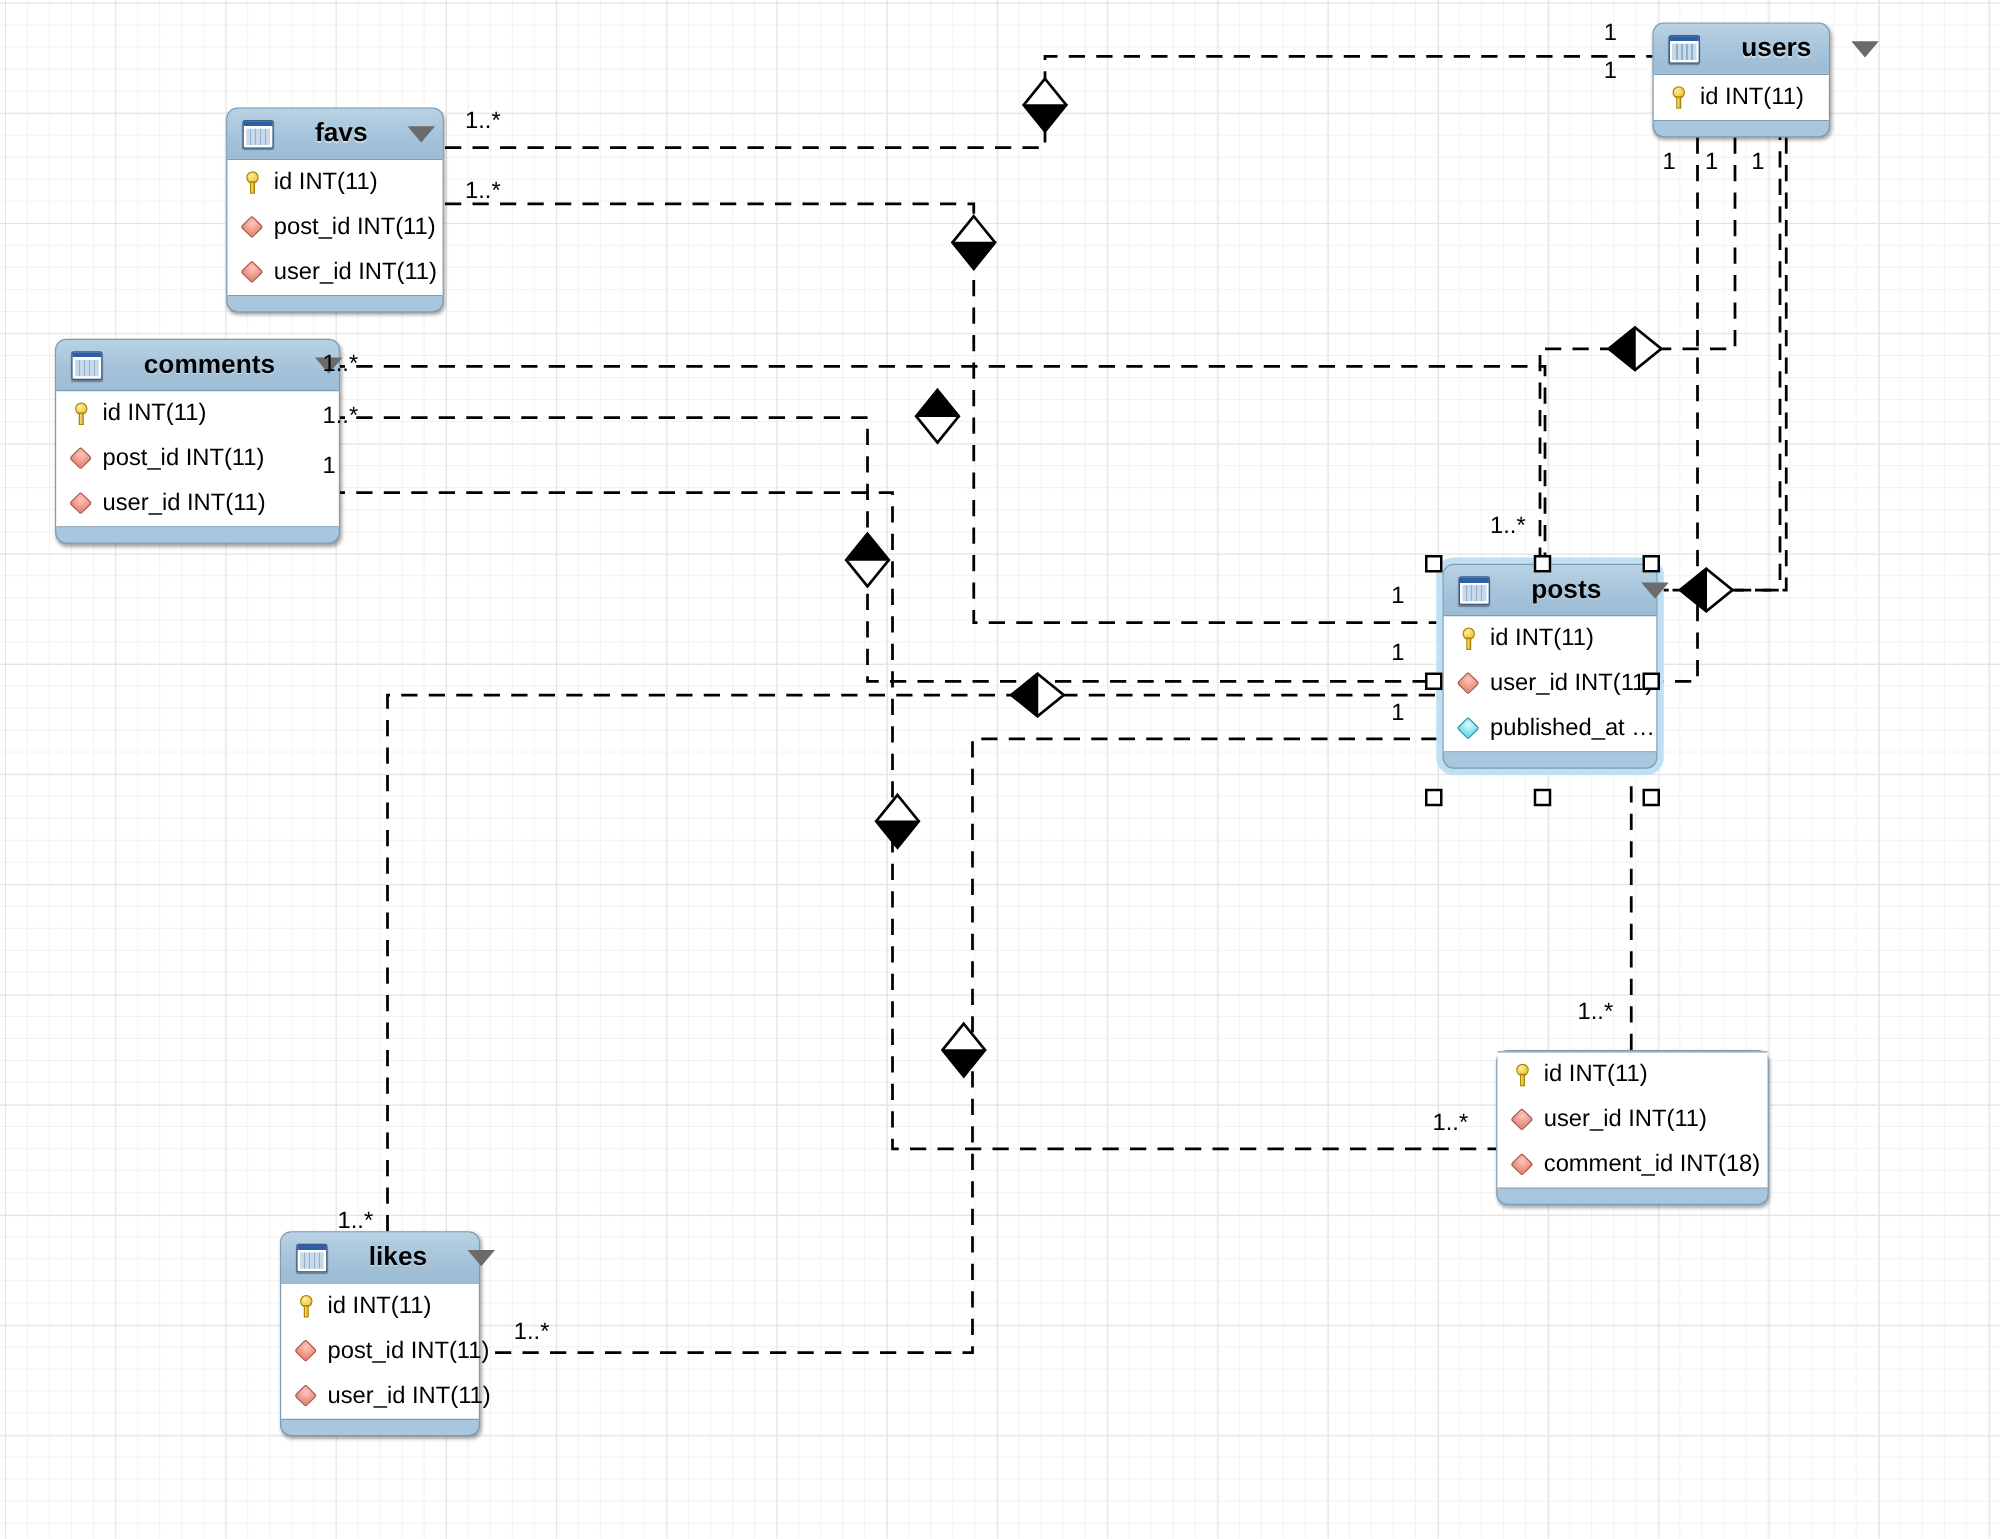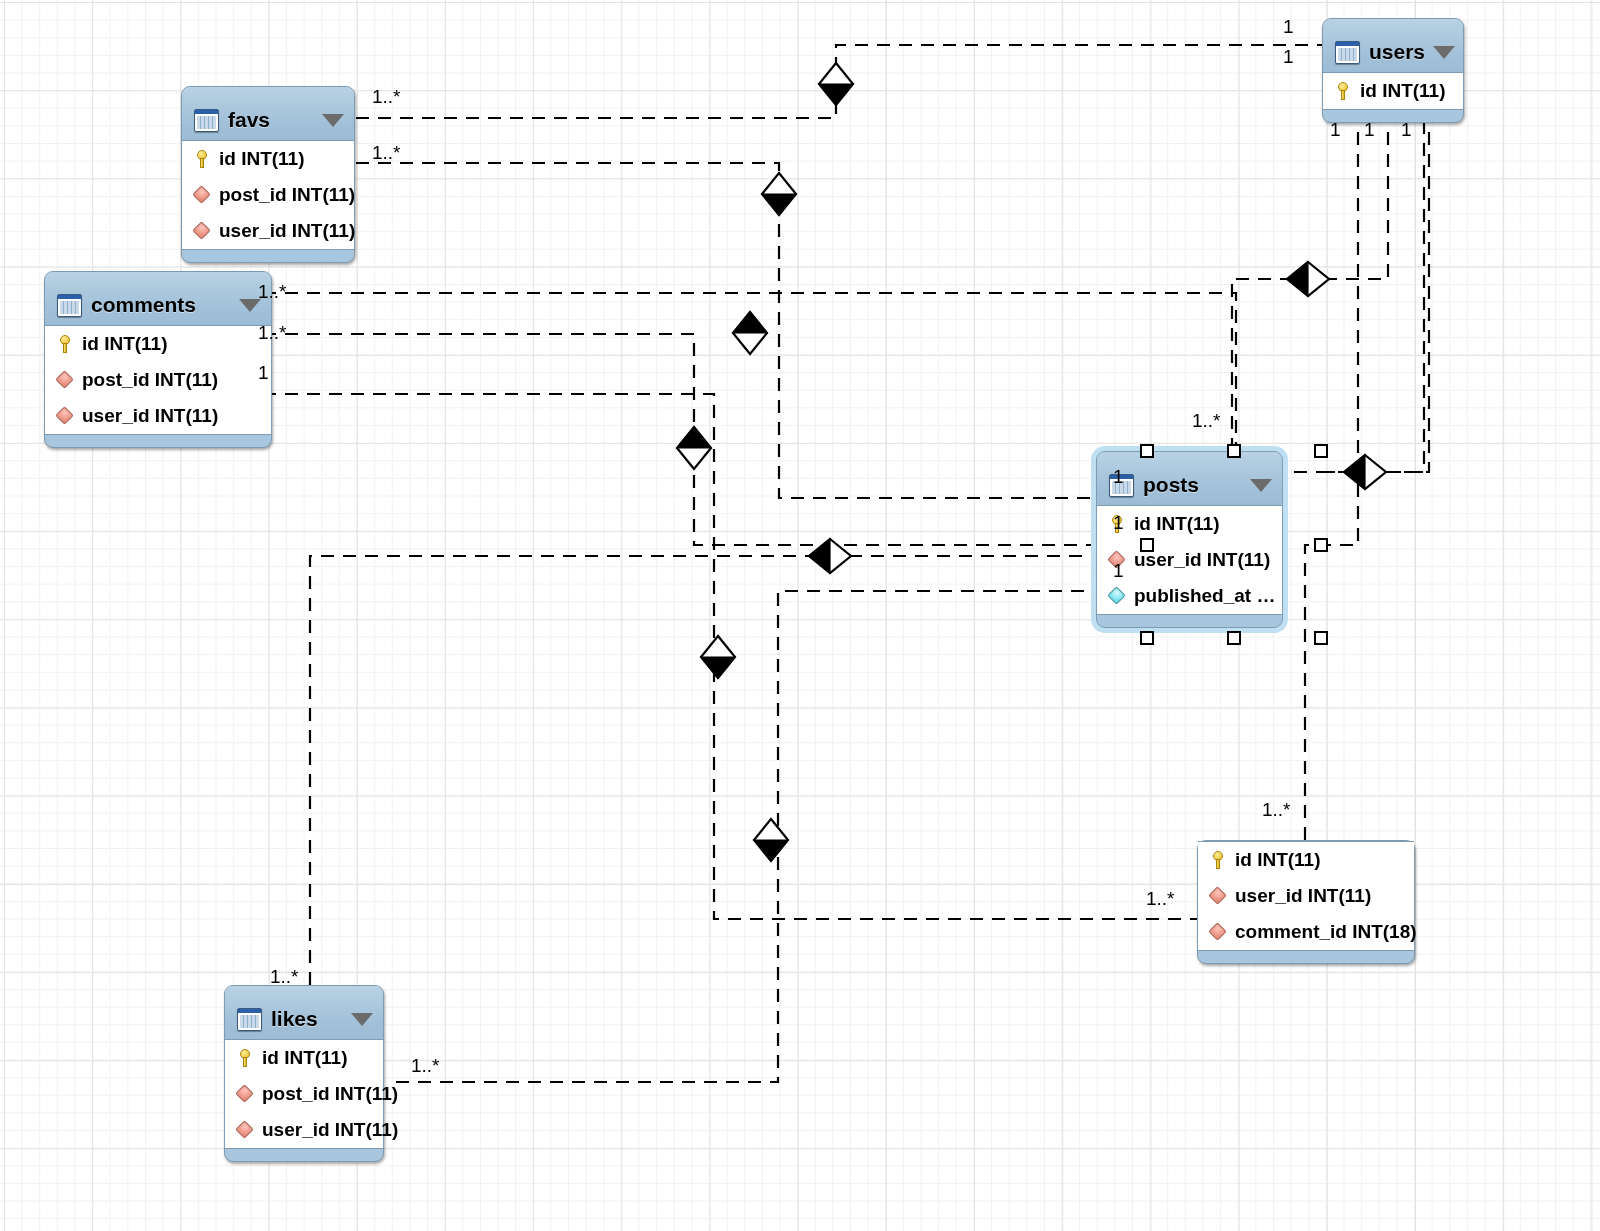--- a/index.html
+++ b/index.html
@@ -49,23 +49,24 @@
     background: #a8c6dd;
     box-shadow: 1px 2px 3px rgba(0,0,0,0.35);
     border: 1px solid #7d9cb3;
     box-sizing: border-box;
     padding: 0 0 12px 0;
   }
   .tbl-head {
     height: 40px;
     display: flex;
     align-items: center;
-    padding: 13px 10px 0 12px;
+    padding: 0 10px 0 12px;
     border-radius: 8px 8px 0 0;
     background: linear-gradient(to bottom, #b9d2e4 0%, #a5c3da 55%, #9cbcd5 100%);
+    gap: 24px;
   }
   .tbl-icon {
     width: 23px;
     height: 21px;
     flex: 0 0 auto;
     margin-right: 9px;
     border: 1px solid #3a5a80;
     border-radius: 2px;
     background:
       linear-gradient(to bottom, #2b5fa8 0 4px, #ffffff 4px 100%);
@@ -153,21 +154,21 @@
     content: "";
     position: absolute;
     left: 3px; top: 3px;
     width: 13px; height: 13px;
     background: radial-gradient(circle at 35% 30%, #d7fbff, #4fd4e4);
     border: 1px solid #2e8f9c;
     box-sizing: border-box;
     transform: rotate(45deg);
     border-radius: 2px;
   }
-  .colname { white-space: nowrap; font-weight: bold; }
+  .colname { white-space: nowrap; }
   
   .tbl.selected {
     box-shadow: 0 0 0 5px #bfe0f2, 1px 2px 3px rgba(0,0,0,0.35);
   }
   .handle {
     position: absolute;
     width: 14px; height: 14px;
     background: #ffffff;
     border: 2px solid #000000;
     box-sizing: border-box;
@@ -276,21 +277,21 @@
           <span class="tbl-name">users</span>
           <span class="tbl-caret"></span>
         </div>
         <div class="tbl-body">
           <div class="col">
             <span class="col-ico ico-pk"></span>
             <span class="colname">id INT(11)</span>
           </div>
         </div>
       </div>
-      <div class="tbl selected" style="left: 1096px; top: 451px; width: 187px;">
+      <div class="tbl selected" style="left: 1154px; top: 451px; width: 172px;">
         <div class="tbl-head">
           <span class="tbl-icon"></span>
           <span class="tbl-name">posts</span>
           <span class="tbl-caret"></span>
         </div>
         <div class="tbl-body">
           <div class="col">
             <span class="col-ico ico-pk"></span>
             <span class="colname">id INT(11)</span>
           </div>

